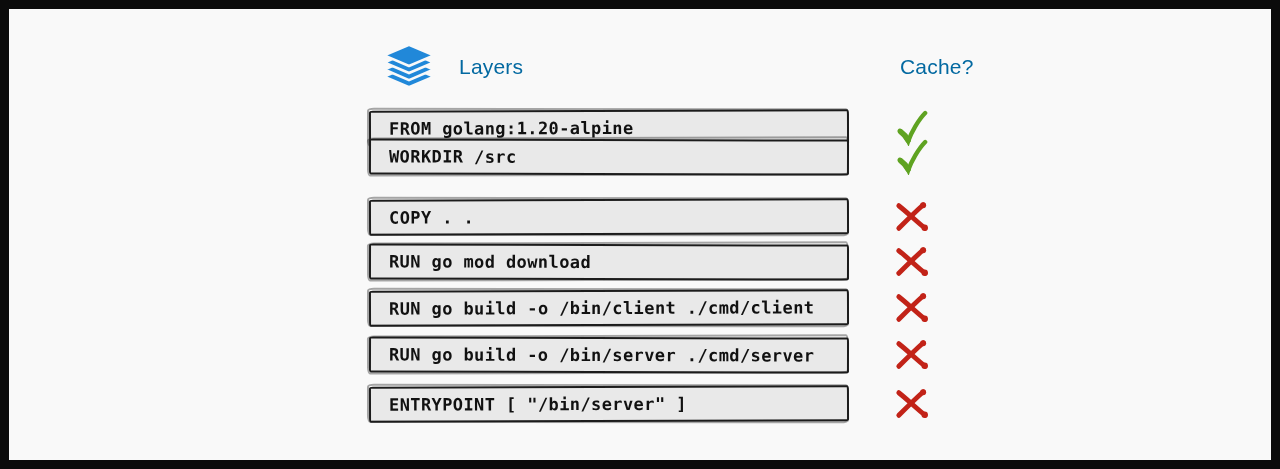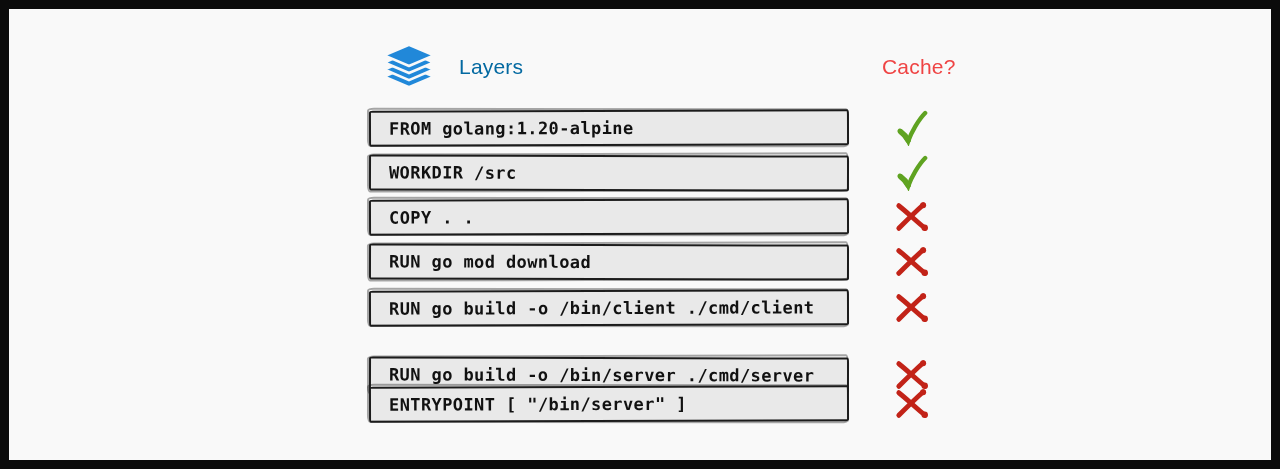--- a/index.html
+++ b/index.html
@@ -40,39 +40,39 @@
   }
   .label-layers {
     position: absolute;
     left: 450px; top: 46px;
     font-size: 21px;
     color: #0369a1;
     letter-spacing: 0.2px;
   }
   .label-cache {
     position: absolute;
-    left: 873px; top: 46px;
+    left: 891px; top: 46px;
     font-size: 21px;
-    color: #ef4444;
+    color: #0369a1;
     letter-spacing: 0.2px;
   }
   
   .rows { position: absolute; left: 0; top: 0; }
   .row {
     position: absolute;
     left: 360px;
     height: 36px;
     width: 600px;
   }
   .row:nth-child(1) { top: 101px; }
-  .row:nth-child(2) { top: 146px; }
+  .row:nth-child(2) { top: 130px; }
   .row:nth-child(3) { top: 190px; }
   .row:nth-child(4) { top: 235px; padding-left: 24px; }
   .row:nth-child(5) { top: 281px; }
-  .row:nth-child(6) { top: 348px; text-align: right; }
+  .row:nth-child(6) { top: 328px; text-align: right; }
   .row:nth-child(7) { top: 377px; }
 
   .cmd-box {
     position: absolute;
     left: 0; top: 0;
     width: 480px; height: 36px;
     background: var(--box-fill);
     border: 2px solid var(--box-border);
     border-radius: 4px 2px 5px 2px / 2px 5px 2px 4px;
     display: flex;

